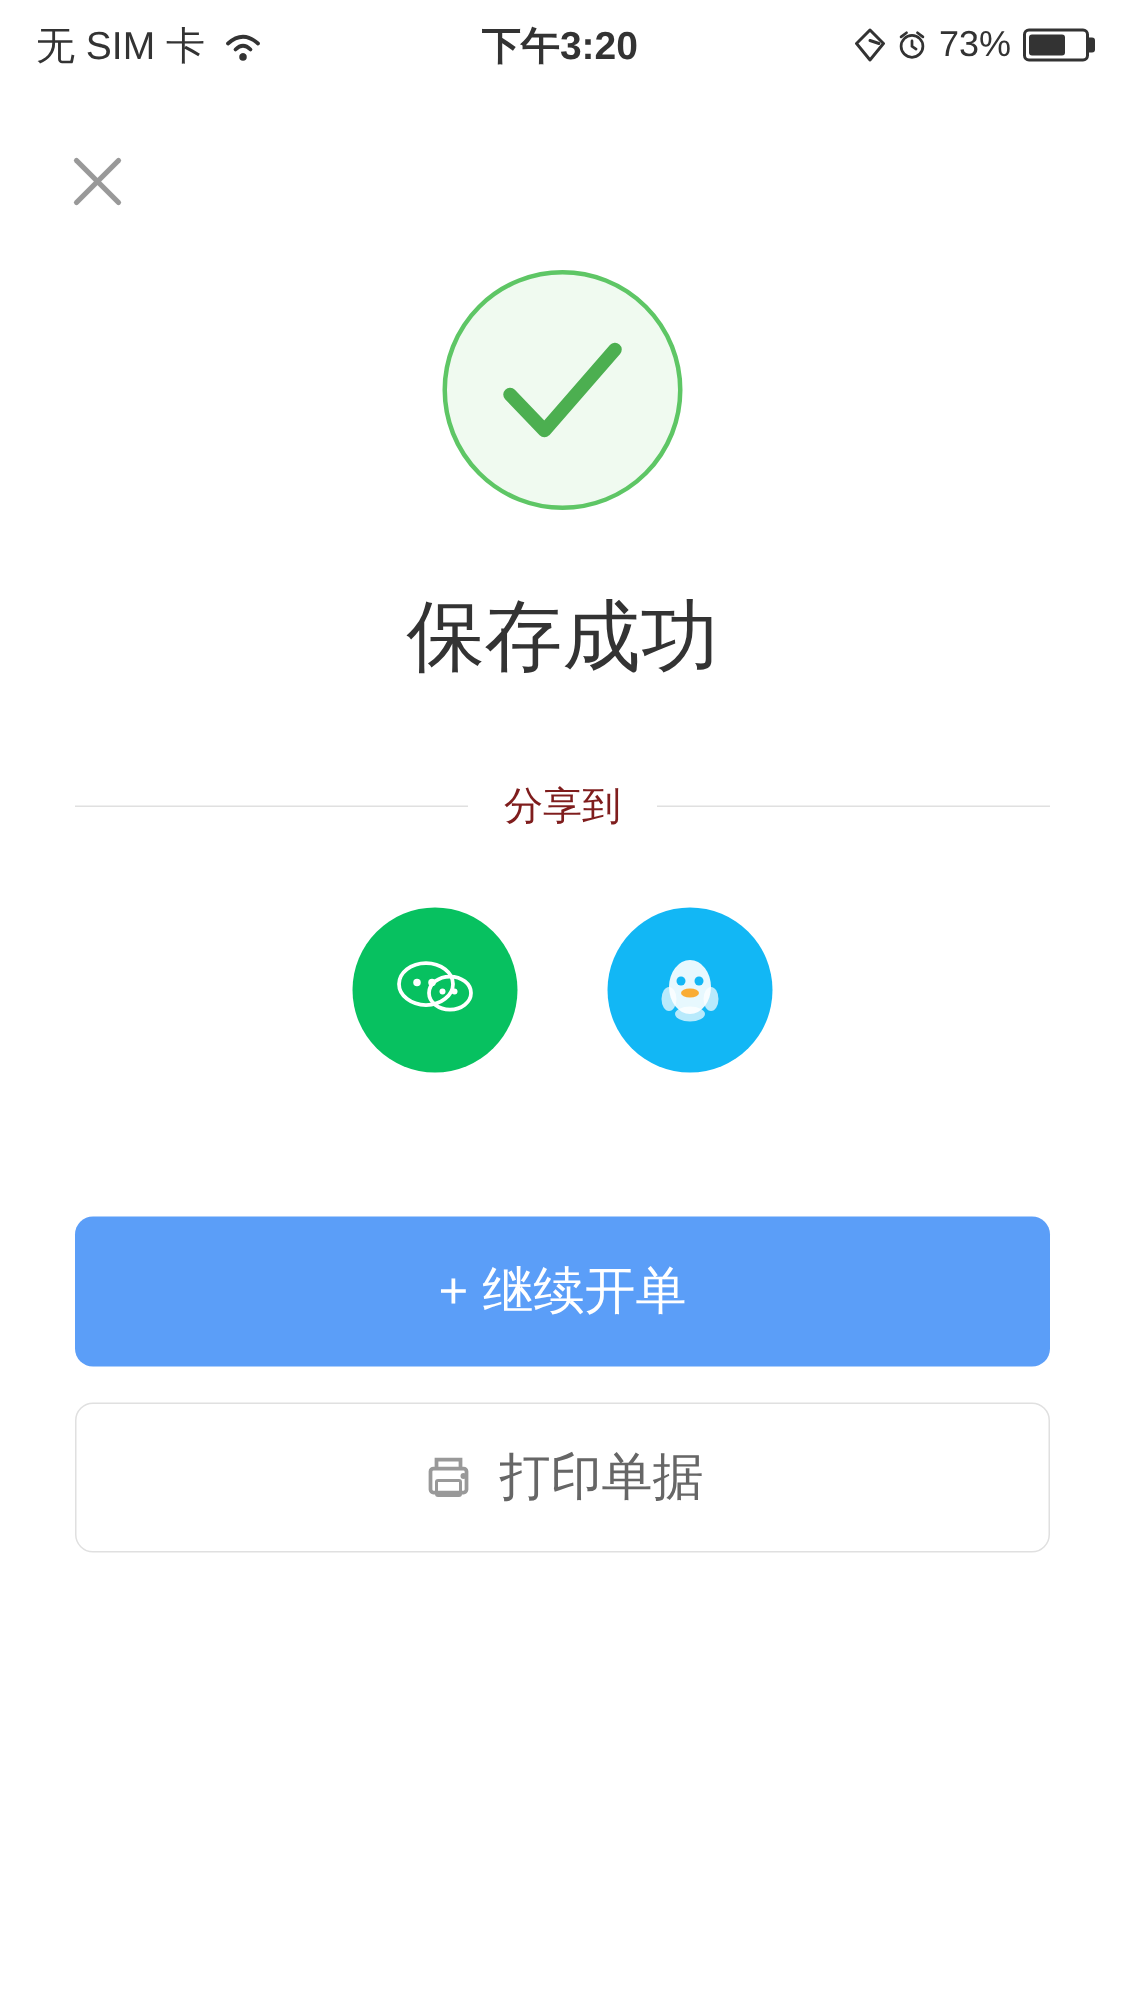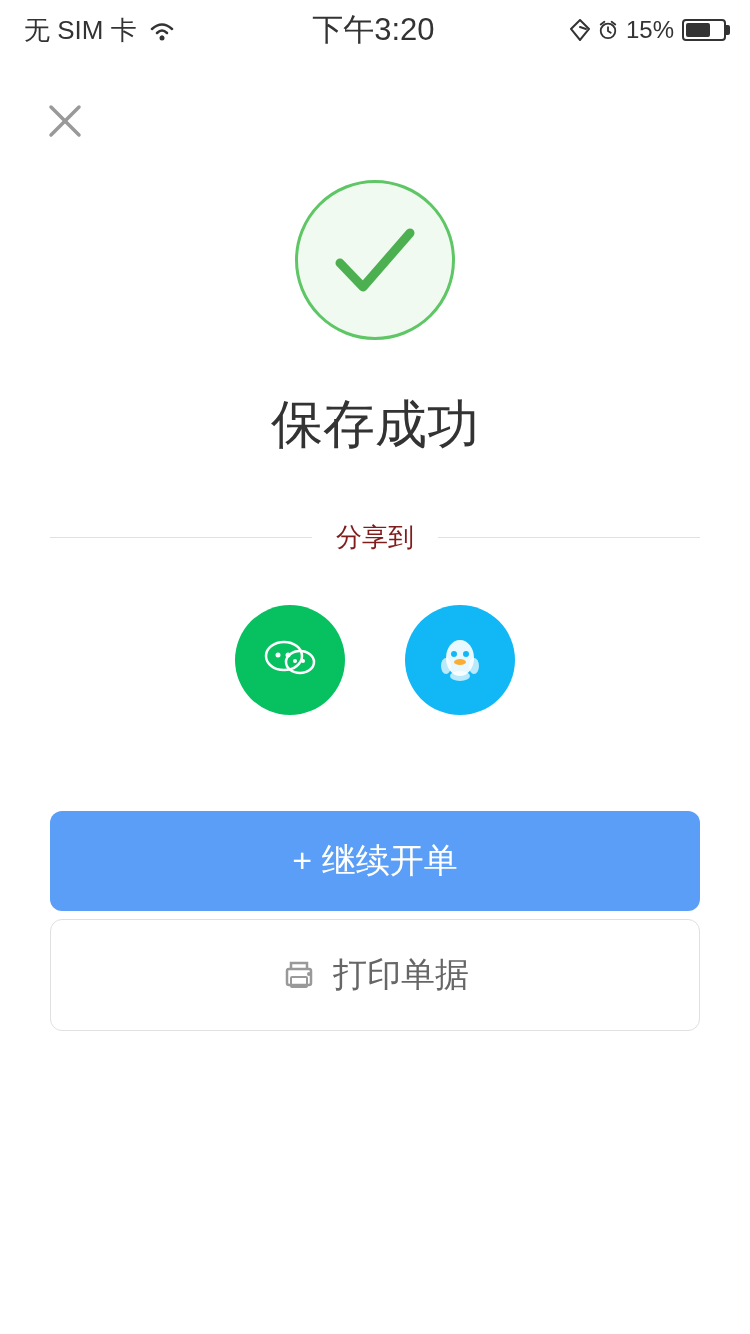--- a/index.html
+++ b/index.html
@@ -30,22 +30,22 @@
 
     .status-left {
       display: flex;
       align-items: center;
       gap: 10px;
       font-size: 26px;
       color: #333;
     }
 
     .status-center {
-      font-size: 31px;
-      font-weight: 400;
+      font-size: 26px;
+      font-weight: 700;
       color: #333;
     }
 
     .status-right {
       display: flex;
       align-items: center;
       gap: 8px;
       font-size: 24px;
       color: #333;
     }
@@ -179,42 +179,42 @@
     .qq-icon {
       background: #12B7F5;
     }
 
     
     .action-buttons {
       width: 100%;
       padding: 16px 50px;
       display: flex;
       flex-direction: column;
-      gap: 8px;
+      gap: 24px;
       justify-content: flex-end;
     }
 
     .btn-primary {
       width: 100%;
       height: 100px;
       background: #5b9ef8;
       border: none;
       border-radius: 12px;
       color: white;
       font-size: 34px;
       display: flex;
       align-items: center;
       justify-content: center;
       gap: 16px;
       cursor: pointer;
     }
 
     .btn-secondary {
       width: 100%;
-      height: 112px;
+      height: 100px;
       background: #ffffff;
       border: 1px solid #e0e0e0;
       border-radius: 12px;
       color: #666;
       font-size: 34px;
       display: flex;
       align-items: center;
       justify-content: center;
       gap: 16px;
       cursor: pointer;
@@ -238,21 +238,21 @@
     <svg width="20" height="22" viewBox="0 0 20 22" fill="none">
       <path d="M10 1 L19 10 L10 21 L1 10 Z" stroke="#333" stroke-width="2" fill="none"></path>
       <path d="M10 8 L16 10" stroke="#333" stroke-width="2" stroke-linecap="round"></path>
     </svg>
     <svg width="20" height="22" viewBox="0 0 22 22" fill="none">
       <circle cx="11" cy="12" r="8" stroke="#333" stroke-width="2" fill="none"></circle>
       <path d="M11 8 L11 12 L14 14" stroke="#333" stroke-width="2" stroke-linecap="round"></path>
       <path d="M3 5 L7 2" stroke="#333" stroke-width="2" stroke-linecap="round"></path>
       <path d="M19 5 L15 2" stroke="#333" stroke-width="2" stroke-linecap="round"></path>
     </svg>
-    <span>15%</span>
+    <span>73%</span>
     <div class="battery-icon">
       <div class="battery-fill"></div>
     </div>
   </div>
 </div>
 
 <div class="main-content">
 
   <div class="close-btn">
     <svg class="close-icon-svg" viewBox="0 0 36 36" fill="none" xmlns="http://www.w3.org/2000/svg">

